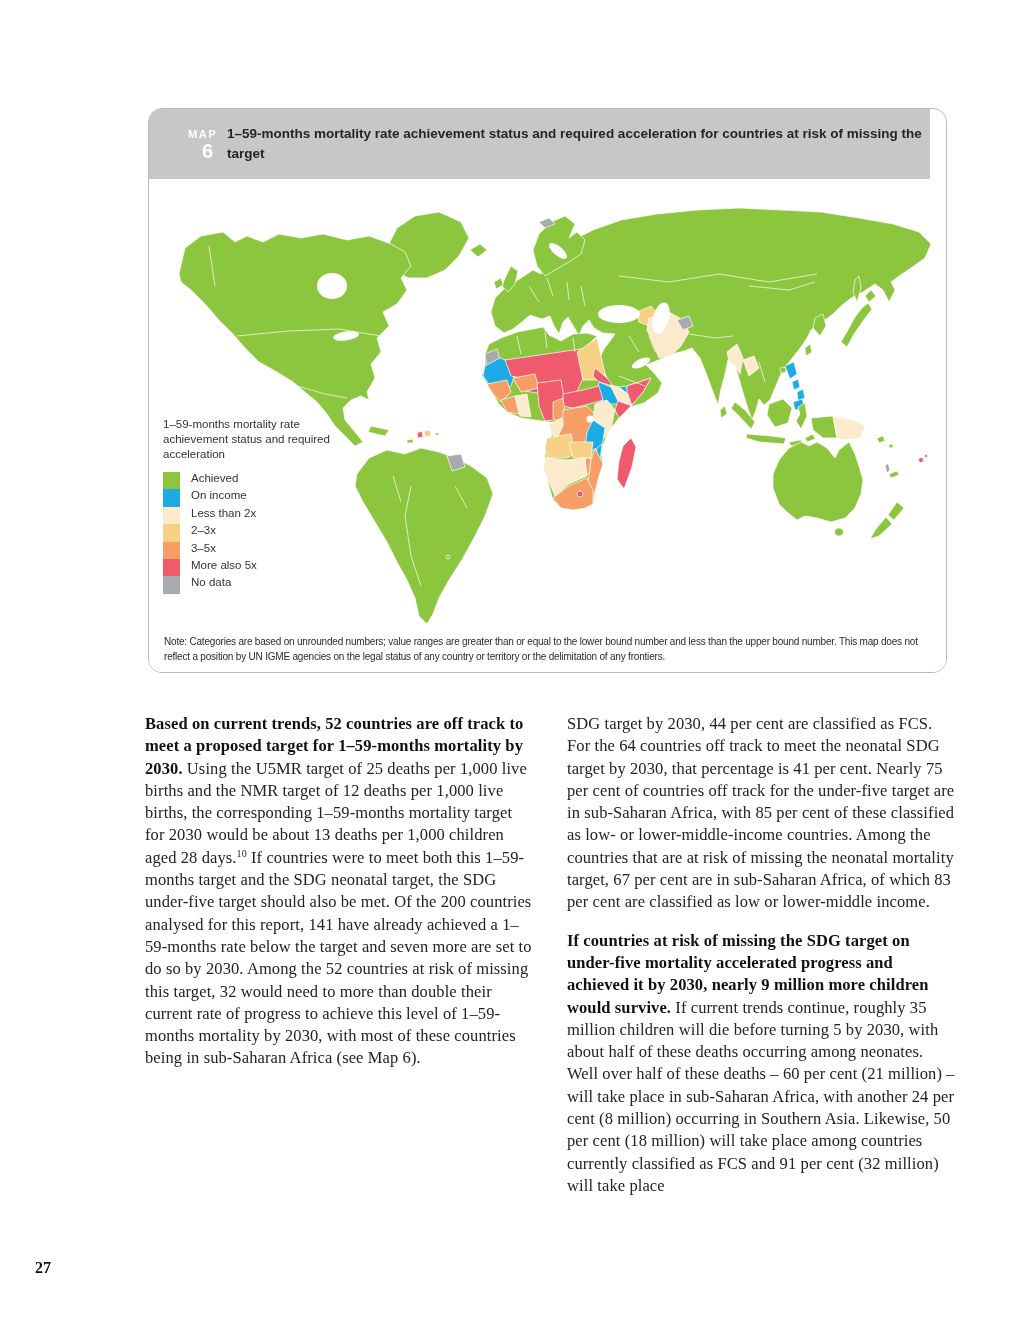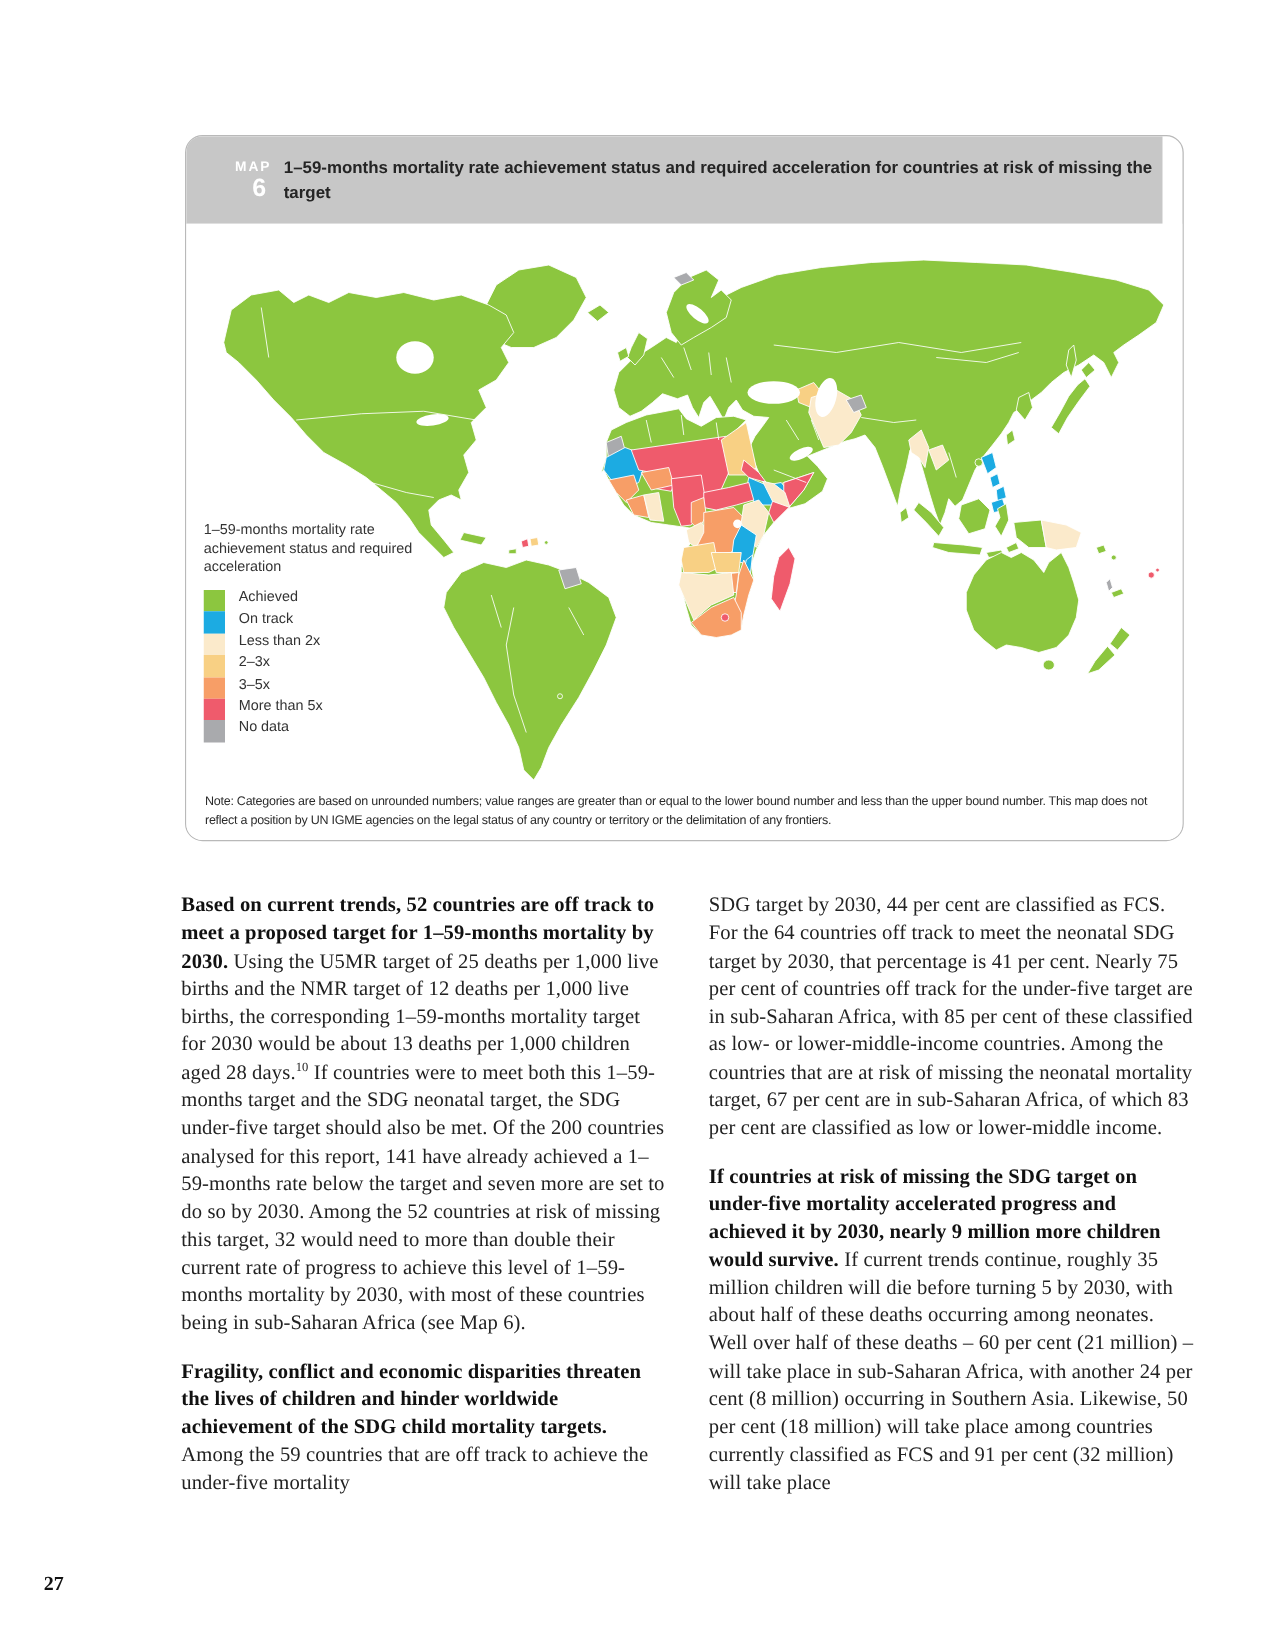--- a/index.html
+++ b/index.html
@@ -175,53 +175,52 @@
 
       <div class="legend">
         <div class="legend-title">1–59-months mortality rate achievement status and required acceleration</div>
         <div class="legend-items" id="legend-items">
             <div class="legend-row">
               <span class="swatch" style="background: rgb(140, 198, 63);"></span>
               <span class="legend-label">Achieved</span>
             </div>
             <div class="legend-row">
               <span class="swatch" style="background: rgb(28, 171, 226);"></span>
-              <span class="legend-label">On track</span>
+              <span class="legend-label">On income</span>
             </div>
             <div class="legend-row">
               <span class="swatch" style="background: rgb(251, 234, 203);"></span>
               <span class="legend-label">Less than 2x</span>
             </div>
             <div class="legend-row">
               <span class="swatch" style="background: rgb(248, 208, 132);"></span>
               <span class="legend-label">2–3x</span>
             </div>
             <div class="legend-row">
               <span class="swatch" style="background: rgb(247, 158, 103);"></span>
               <span class="legend-label">3–5x</span>
             </div>
             <div class="legend-row">
               <span class="swatch" style="background: rgb(239, 91, 108);"></span>
-              <span class="legend-label">More than 5x</span>
+              <span class="legend-label">More also 5x</span>
             </div>
             <div class="legend-row">
               <span class="swatch" style="background: rgb(169, 170, 173);"></span>
               <span class="legend-label">No data</span>
             </div>
           </div>
       </div>
 
       <p class="map-note">Note: Categories are based on unrounded numbers; value ranges are greater than or equal to the lower bound number and less than the upper bound number. This map does not reflect a position by UN IGME agencies on the legal status of any country or territory or the delimitation of any frontiers.</p>
     </div>
   </section>
 
   <section class="article">
     <div class="col">
         <p><span class="lead">Based on current trends, 52 countries are off track to meet a proposed target for 1–59-months mortality by 2030.</span><span> Using the U5MR target of 25 deaths per 1,000 live births and the NMR target of 12 deaths per 1,000 live births, the corresponding 1–59-months mortality target for 2030 would be about 13 deaths per 1,000 children aged 28 days.</span><sup>10</sup><span> If countries were to meet both this 1–59-months target and the SDG neonatal target, the SDG under-five target should also be met. Of the 200 countries analysed for this report, 141 have already achieved a 1–59-months rate below the target and seven more are set to do so by 2030. Among the 52 countries at risk of missing this target, 32 would need to more than double their current rate of progress to achieve this level of 1–59-months mortality by 2030, with most of these countries being in sub-Saharan Africa (see Map 6).</span></p>
-        <p><span class="lead">Fragility, conflict and economic disparities threaten the lives of children and hinder worldwide achievement of the SDG child mortality targets.</span><span> Among the 59 countries that are off track to achieve the under-five mortality</span></p>
       </div>
     <div class="col">
         <p><span>SDG target by 2030, 44 per cent are classified as FCS. For the 64 countries off track to meet the neonatal SDG target by 2030, that percentage is 41 per cent. Nearly 75 per cent of countries off track for the under-five target are in sub-Saharan Africa, with 85 per cent of these classified as low- or lower-middle-income countries. Among the countries that are at risk of missing the neonatal mortality target, 67 per cent are in sub-Saharan Africa, of which 83 per cent are classified as low or lower-middle income.</span></p>
         <p><span class="lead">If countries at risk of missing the SDG target on under-five mortality accelerated progress and achieved it by 2030, nearly 9 million more children would survive.</span><span> If current trends continue, roughly 35 million children will die before turning 5 by 2030, with about half of these deaths occurring among neonates. Well over half of these deaths – 60 per cent (21 million) – will take place in sub-Saharan Africa, with another 24 per cent (8 million) occurring in Southern Asia. Likewise, 50 per cent (18 million) will take place among countries currently classified as FCS and 91 per cent (32 million) will take place</span></p>
       </div>
   </section>
 
   <div class="page-number">27</div>
 </div>
 

